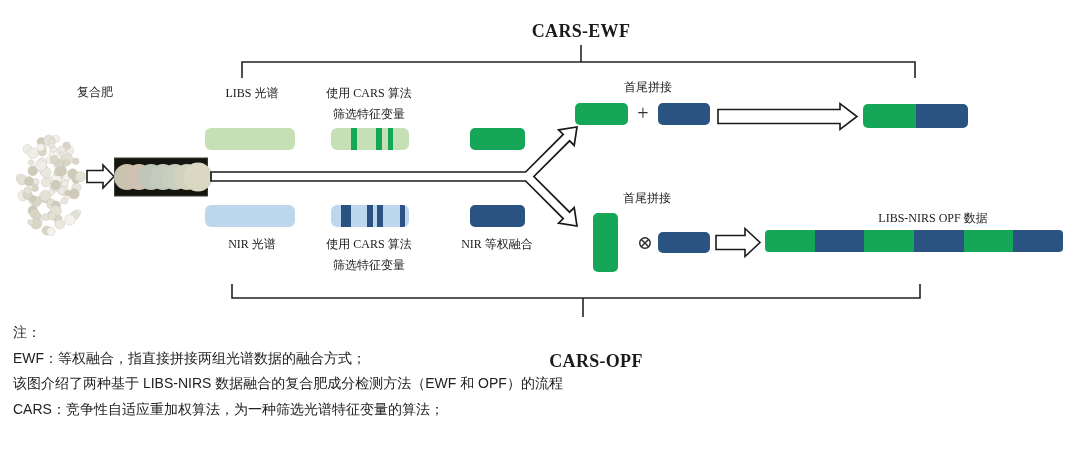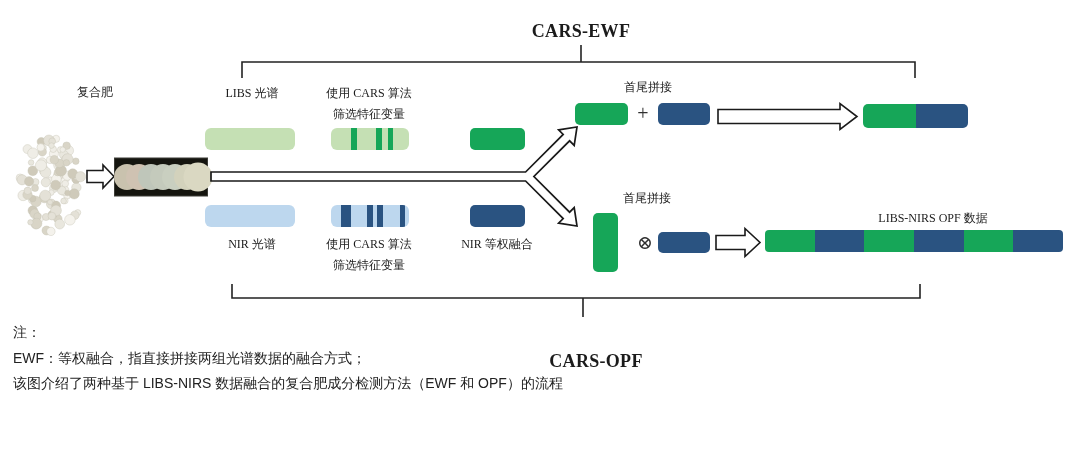--- a/index.html
+++ b/index.html
@@ -210,15 +210,16 @@
       <div style="flex: 1 1 0%; background: var(--bright_green);"></div>
       <div style="flex: 1 1 0%; background: var(--dark_blue);"></div>
       <div style="flex: 1 1 0%; background: var(--bright_green);"></div>
       <div style="flex: 1 1 0%; background: var(--dark_blue);"></div>
     </div>
 
   <div id="notes">
     <div>注：</div>
     <div>EWF：等权融合，指直接拼接两组光谱数据的融合方式；</div>
     <div>该图介绍了两种基于 LIBS-NIRS 数据融合的复合肥成分检测方法（EWF 和 OPF）的流程</div>
+    <div>CARS：竞争性自适应重加权算法，为一种筛选光谱特征变量的算法；</div>
   </div>
 
 </div>
 
 </body></html>

